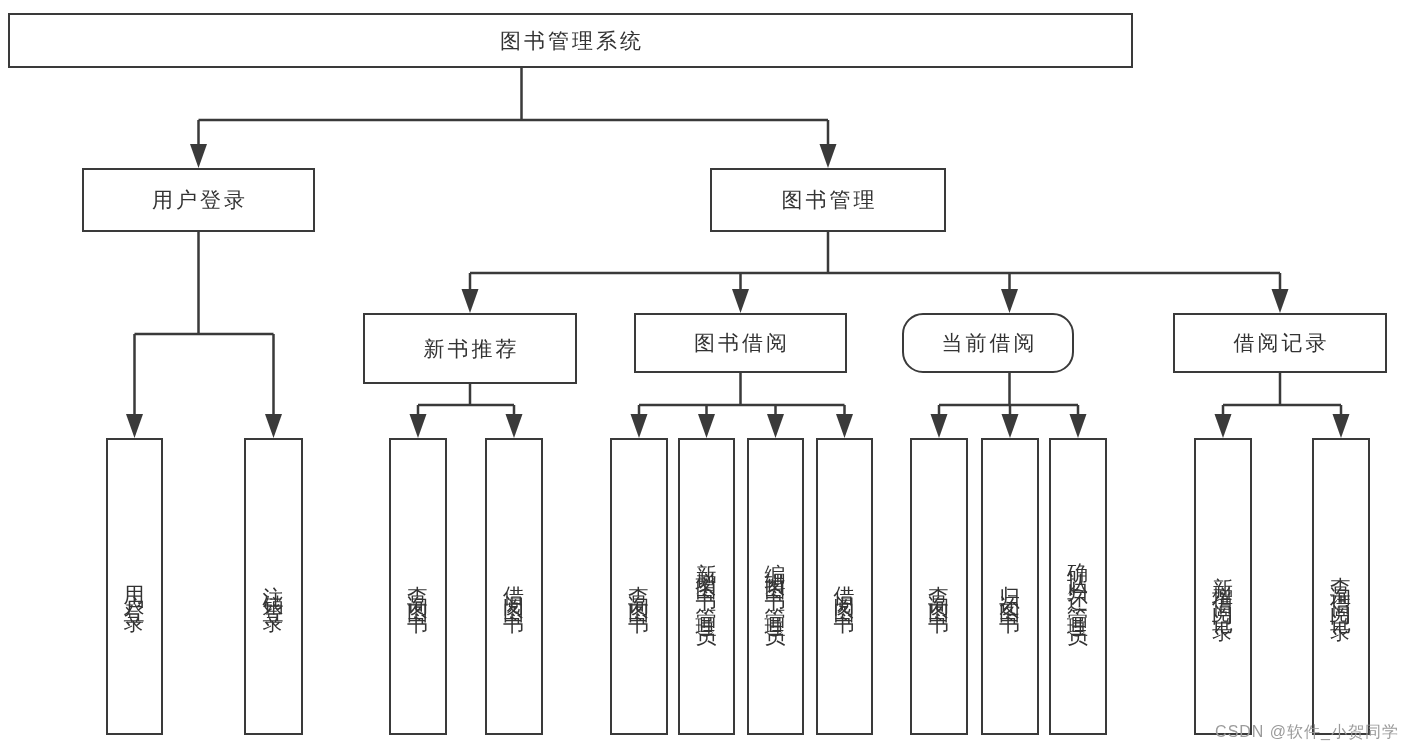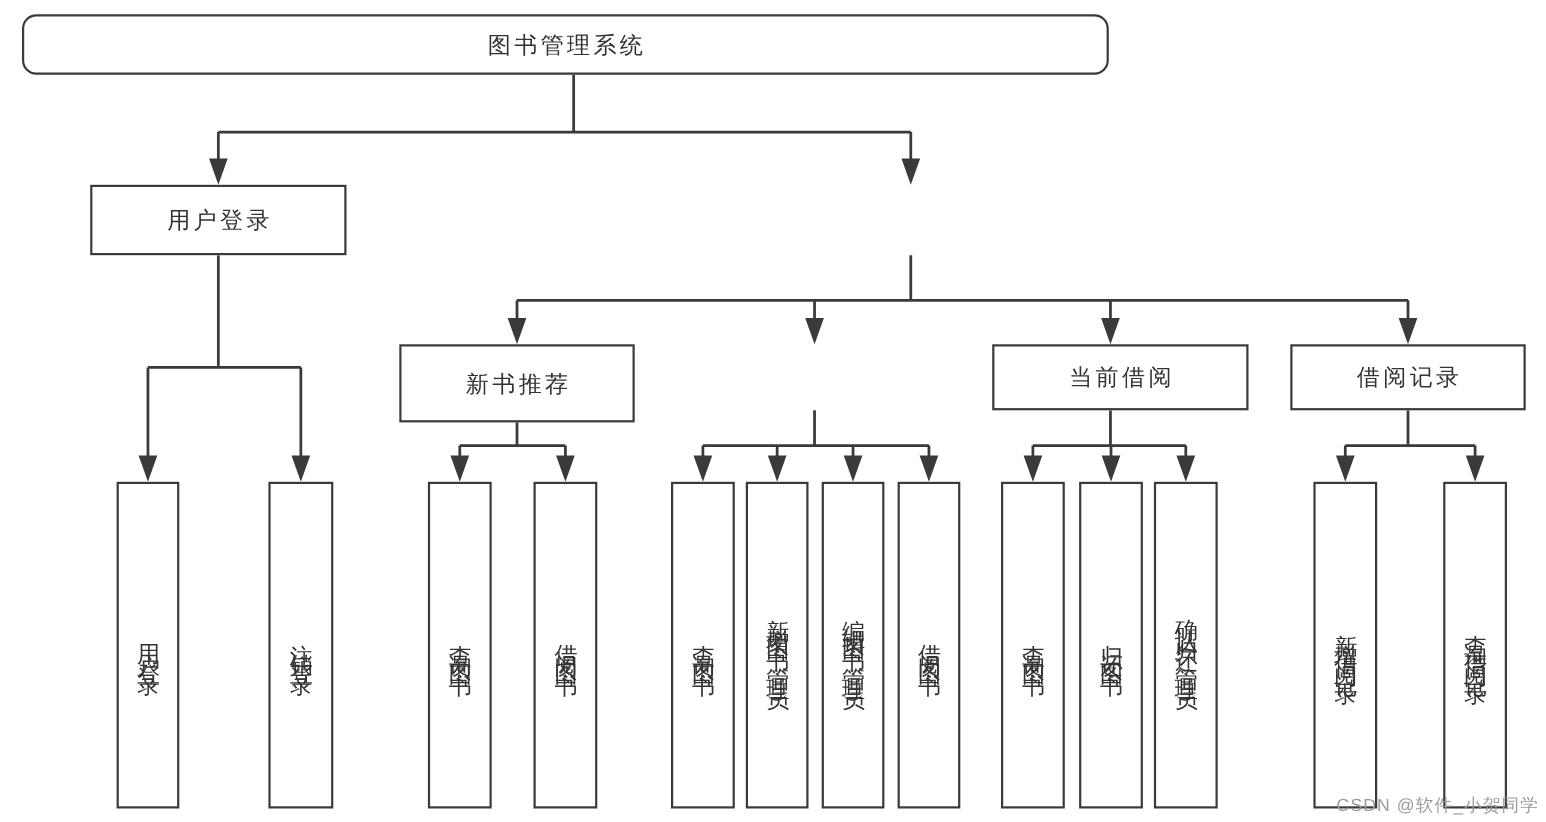--- a/index.html
+++ b/index.html
@@ -36,26 +36,26 @@
   }
   .leaf span {
     writing-mode: vertical-rl;
     text-orientation: mixed;
     font-size: 21px;
     line-height: 1;
     letter-spacing: 9px;
     color: #333333;
   }
   
-  .root      { left: 20px;   top: 13px;  width: 988px; height: 55px; border-radius: 13px; }
+  .root      { left: 8px;   top: 13px;  width: 1125px; height: 55px; }
   .n-login   { left: 82px;   top: 168px; width: 233px;  height: 64px; }
   .n-mgmt    { left: 710px;  top: 168px; width: 236px;  height: 64px; }
   .g-recommend { left: 363px;  top: 313px; width: 214px; height: 71px; }
   .g-borrow    { left: 634px;  top: 313px; width: 213px; height: 60px; }
-  .g-current   { left: 902px;  top: 313px; width: 233px; height: 60px; }
+  .g-current   { left: 902px;  top: 313px; width: 172px; height: 60px; border-radius: 21px; }
   .g-records   { left: 1173px; top: 313px; width: 214px; height: 60px; }
   .leaf { top: 438px; height: 297px; }
   .l1  { left: 106px;  width: 57px; }
   .l2  { left: 244px;  width: 59px; }
   .l3  { left: 389px;  width: 58px; }
   .l4  { left: 485px;  width: 58px; }
   .l5  { left: 610px;  width: 58px; }
   .l6  { left: 678px;  width: 57px; }
   .l7  { left: 747px;  width: 57px; }
   .l8  { left: 816px;  width: 57px; }
@@ -111,23 +111,29 @@
     </g>
   </svg>
 
   <div class="node h-node root">
     <span>图书管理系统</span>
   </div>
 
   <div class="node h-node n-login">
     <span>用户登录</span>
   </div>
+  <div class="node h-node n-mgmt">
+    <span>图书管理</span>
+  </div>
 
   <div class="node h-node g-recommend">
     <span>新书推荐</span>
+  </div>
+  <div class="node h-node g-borrow">
+    <span>图书借阅</span>
   </div>
   <div class="node h-node g-current">
     <span>当前借阅</span>
   </div>
   <div class="node h-node g-records">
     <span>借阅记录</span>
   </div>
 
   <div class="node leaf l1">
     <span>用户登录</span>

